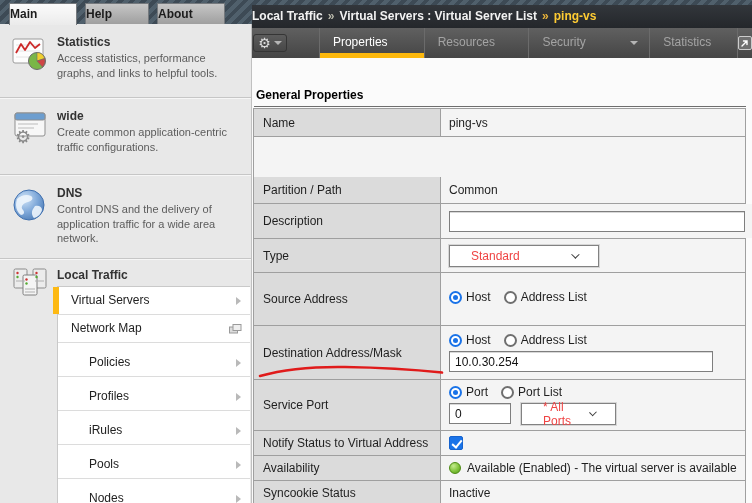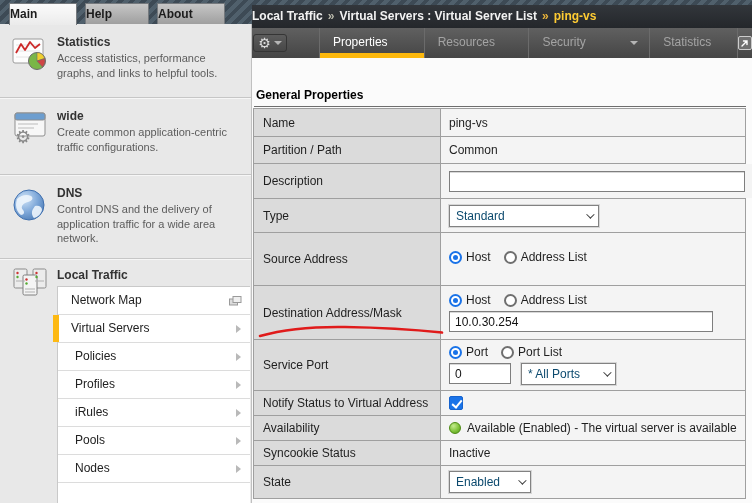--- a/index.html
+++ b/index.html
@@ -63,21 +63,21 @@
   .s-lt{position:absolute;left:0;right:0;top:234px;bottom:0;}
   .secicon{position:absolute;left:11px;top:11px;width:38px;height:38px;}
   .sectitle{position:absolute;left:57px;top:11px;font-weight:bold;color:#333;cursor:pointer;}
   .secdesc{position:absolute;left:57px;top:27px;right:8px;font-size:11px;color:#5c5c5c;line-height:1.32;}
   .s-lt .sectitle{top:9px;}
 
   .menulist{position:absolute;left:57px;right:1px;top:27px;bottom:0;background:#fff;
     border-left:1px solid #c9c9c9;border-top:1px solid #c9c9c9;}
   .mitem{position:relative;height:28px;line-height:27px;border-bottom:1px solid #dcdcdc;
     padding-left:13px;color:#222;cursor:pointer;background:#fff;}
-  .mitem.sub{padding-left:17px;}
+  .mitem.sub{padding-left:31px;margin-top:6px;}
   .mitem .activebar{position:absolute;left:-5px;top:0;bottom:0;width:6px;background:#fdb913;}
   .arr{position:absolute;right:9px;top:10px;width:0;height:0;
     border-top:4px solid transparent;border-bottom:4px solid transparent;border-left:5px solid #b9b9b9;}
   .mapicon{position:absolute;right:8px;top:9px;}
 
   
   .content{position:absolute;left:252px;top:58px;right:0;bottom:0;background:#fbfbfb;}
   .sechead{margin:30px 6px 0 2px;font-weight:bold;color:#000;padding:0 0 4px 2px;
     border-bottom:1px solid #6e6e6e;}
   .ptable{margin:1px 6px 0 1px;border:1px solid #9f9f9f;background:#f4f4f4;}
@@ -90,33 +90,33 @@
   .radiorow{display:flex;align-items:center;gap:4px;margin-bottom:4px;}
   .radiorow .rlabel{margin-right:9px;}
   .radio{width:13px;height:13px;border-radius:50%;border:2px solid #6f6f6f;background:#fff;
     position:relative;flex:0 0 auto;cursor:pointer;}
   .radio[aria-checked="true"]{border-color:#1a73e8;}
   .radio[aria-checked="true"]::after{content:"";position:absolute;left:2px;top:2px;right:2px;bottom:2px;
     border-radius:50%;background:#1a73e8;}
   .tinput{height:21px;border:1px solid #7e7e7e;box-shadow:inset 0 1px 0 #d8d8d8;
     background:#fff;font-family:"Liberation Sans",sans-serif;font-size:12px;padding:0 5px;color:#111;}
   .fselect{height:22px;border:1px solid #828282;box-shadow:0 0 0 1px #d6d6d6;background:#fff;
-    display:flex;align-items:center;justify-content:space-between;padding:0 6px;cursor:pointer;color:#0c4a6e;}
+    display:flex;align-items:center;justify-content:space-between;padding:0 21px;cursor:pointer;color:#ef4444;}
   .chev{width:6px;height:6px;border-right:1.6px solid #3c3c3c;border-bottom:1.6px solid #3c3c3c;
     transform:rotate(45deg) translateY(-2px);}
   .checkbox{width:14px;height:14px;border-radius:2px;border:1px solid #1563cf;background:#1a73e8;
     position:relative;cursor:pointer;}
   .checkbox[aria-checked="true"]::after{content:"";position:absolute;left:4px;top:1px;width:4px;height:8px;
     border-right:2px solid #fff;border-bottom:2px solid #fff;transform:rotate(40deg);}
   .statusrow{display:flex;align-items:center;gap:6px;}
   .greendot{width:12px;height:12px;border-radius:50%;flex:0 0 auto;
     background:radial-gradient(circle at 35% 30%,#c4ec8d,#7bbf35 60%,#559a1f);border:1px solid #4d8b12;}
   .squiggle{position:absolute;left:3px;top:calc(50% + 11px);width:188px;height:14px;pointer-events:none;}
 
-  .h28{min-height:28px;} .h27{min-height:27px;} .h35{min-height:35px;} .h34{min-height:34px;}
+  .h28{min-height:28px;} .h27{min-height:27px;margin-top:40px;} .h35{min-height:35px;} .h34{min-height:34px;}
   .h53{min-height:53px;} .h54{min-height:54px;} .h51{min-height:51px;}
   .h25{min-height:25px;} .h32{min-height:32px;}
 </style>
 </head>
 <body>
 
 <div class="page">
 
   <div class="topstrip"></div>
 
@@ -208,30 +208,30 @@
           <circle cx="25.5" cy="12" r="1.2" fill="#55aa33"></circle>
         <circle cx="15.5" cy="14.5" r="1.2" fill="#cc3333"></circle>
           <circle cx="15.5" cy="18.5" r="1.2" fill="#55aa33"></circle>
         <path d="M14 24 H24 M14 27 H24" stroke="#b0b0b0" stroke-width="1.2"></path>
         <path d="M5 16 H14 M24 16 H33" stroke="#b0b0b0" stroke-width="1.2"></path>
       </svg>
       <div class="sectitle">Local Traffic</div>
 
       <div class="menulist">
         <div class="mitem">
+          <span class="activebar"></span>
+          <span>Virtual Servers</span>
+          <span class="arr"></span>
+        </div>
+        <div class="mitem">
           <span>Network Map</span>
           <svg class="mapicon" width="13" height="10" viewBox="0 0 13 10">
             <rect x="0.5" y="3" width="8" height="6" fill="#dcdcdc" stroke="#9a9a9a"></rect>
             <rect x="4" y="0.5" width="8" height="6" fill="#efefef" stroke="#9a9a9a"></rect>
           </svg>
-        </div>
-        <div class="mitem">
-          <span class="activebar"></span>
-          <span>Virtual Servers</span>
-          <span class="arr"></span>
         </div>
         <div class="mitem sub">
           <span>Policies</span>
           <span class="arr"></span>
         </div>
         <div class="mitem sub">
           <span>Profiles</span>
           <span class="arr"></span>
         </div>
         <div class="mitem sub">

